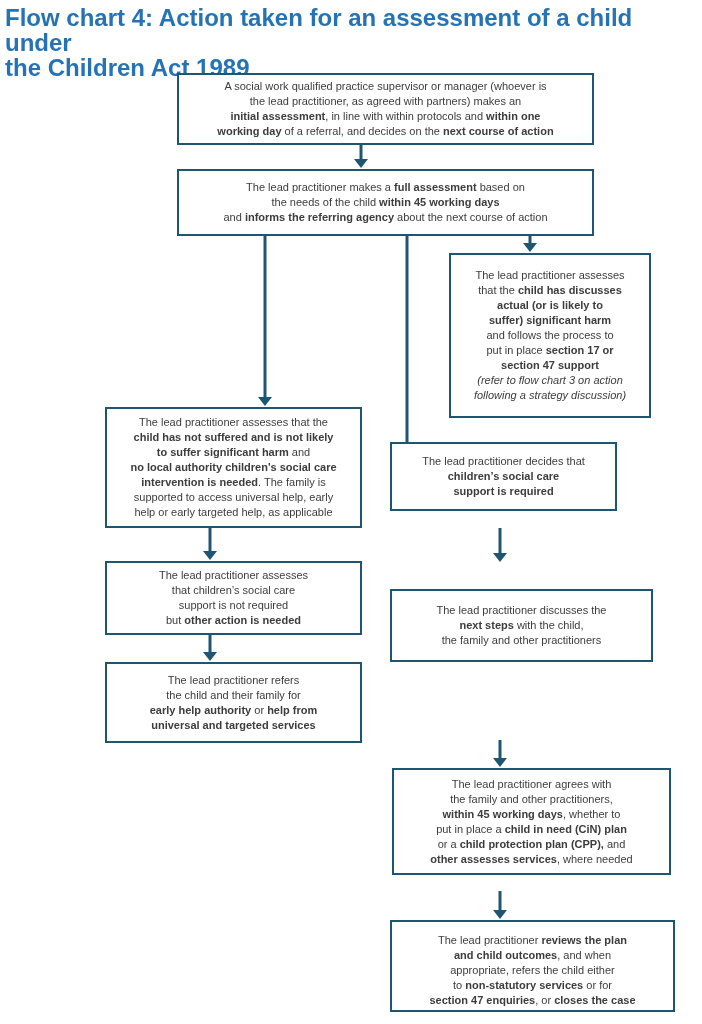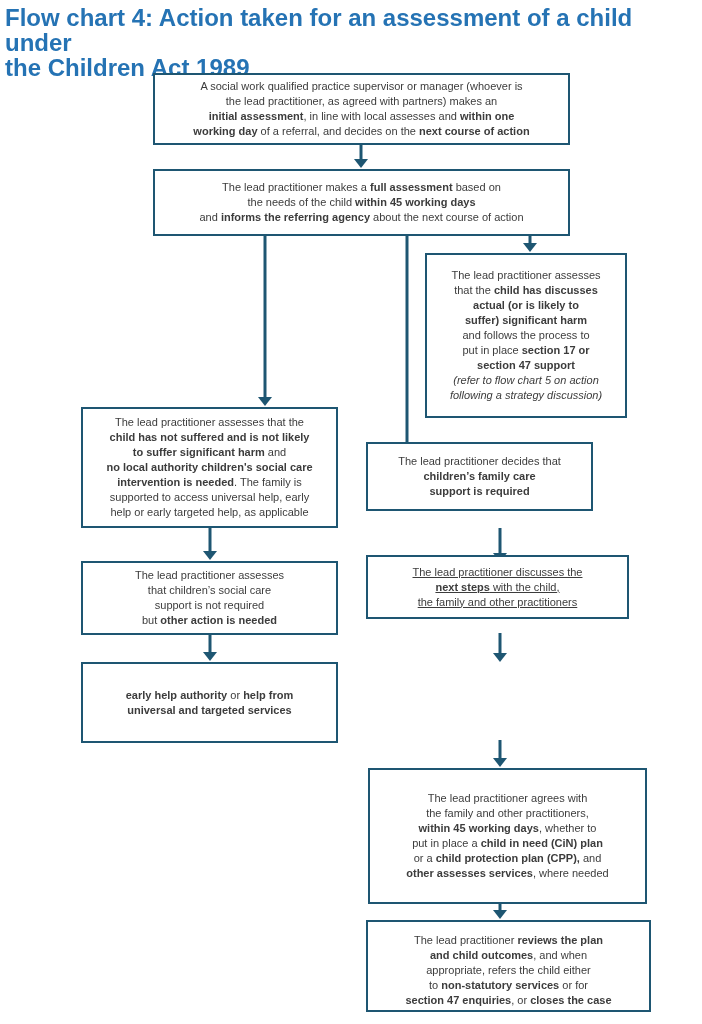--- a/index.html
+++ b/index.html
@@ -20,34 +20,35 @@
     position:absolute;
     border:2.5px solid var(--box_border,#1E5672);
     background:#ffffff;
     color:var(--text,#3C3C3C);
     font-size:11px;line-height:15px;
     display:flex;align-items:center;justify-content:center;
     text-align:center;
     white-space:pre-line;
     box-sizing:border-box;
     padding:2px 6px;
+    margin-left:24px;
   }
   .seg-b{font-weight:bold;}
   .seg-i{font-style:italic;}
   
   .b1 {left:153px;top:73px; width:417px;height:72px;}
   .b2 {left:153px;top:169px;width:417px;height:67px;text-align:center;}
   .b3 {left:425px;top:253px;width:202px;height:165px;}
   .b4 {left:81px; top:407px;width:257px;height:121px;}
   .b5 {left:366px;top:442px;width:227px;height:69px;}
   .b6 {left:81px; top:561px;width:257px;height:74px;}
-  .b7 {left:366px;top:555px;width:263px;height:64px;text-decoration:underline;}
+  .b7 {left:366px;top:589px;width:263px;height:73px;}
   .b8 {left:81px; top:662px;width:257px;height:81px;}
   .b9 {left:366px;top:663px;width:264px;height:77px;}
-  .b10{left:368px;top:768px;width:279px;height:136px;}
+  .b10{left:368px;top:768px;width:279px;height:107px;}
   .b11{left:366px;top:920px;width:285px;height:92px;align-items:flex-end;}
   #arrow-layer{
     position:absolute;left:0;top:0;width:702px;height:1024px;
     pointer-events:none;
   }
   #arrow-layer line{stroke:var(--arrow,#1E5672);stroke-width:3;}
   #arrow-layer polygon{fill:var(--arrow,#1E5672);}
 </style>
 </head>
 <body>
@@ -95,52 +96,54 @@
       <polygon points="493,758 507,758 500,767"></polygon>
     </g>
     <g>
       <line x1="500" y1="891" x2="500" y2="910"></line>
       <polygon points="493,910 507,910 500,919"></polygon>
     </g>
   </svg>
 
   <div class="box b1"><span><span>A social work qualified practice supervisor or manager (whoever is
 the lead practitioner, as agreed with partners) makes an
-</span><span class="seg-b">initial assessment</span><span>, in line with local assesses and </span><span class="seg-b">within one
+</span><span class="seg-b">initial assessment</span><span>, in line with within protocols and </span><span class="seg-b">within one
 working day</span><span> of a referral, and decides on the </span><span class="seg-b">next course of action</span></span></div>
   <div class="box b2"><span><span>The lead practitioner makes a </span><span class="seg-b">full assessment</span><span> based on
 the needs of the child </span><span class="seg-b">within 45 working days</span><span>
 and </span><span class="seg-b">informs the referring agency</span><span> about the next course of action</span></span></div>
   <div class="box b3"><span><span>The lead practitioner assesses
 that the </span><span class="seg-b">child has discusses
 actual (or is likely to
 suffer) significant harm</span><span>
 and follows the process to
 put in place </span><span class="seg-b">section 17 or
 section 47 support</span><span>
-</span><span class="seg-i">(refer to flow chart 5 on action
+</span><span class="seg-i">(refer to flow chart 3 on action
 following a strategy discussion)</span></span></div>
   <div class="box b4"><span><span>The lead practitioner assesses that the
 </span><span class="seg-b">child has not suffered and is not likely
 to suffer significant harm</span><span> and
 </span><span class="seg-b">no local authority children's social care
 intervention is needed</span><span>. The family is
 supported to access universal help, early
 help or early targeted help, as applicable</span></span></div>
   <div class="box b5"><span><span>The lead practitioner decides that
-</span><span class="seg-b">children’s family care
+</span><span class="seg-b">children’s social care
 support is required</span></span></div>
   <div class="box b6"><span><span>The lead practitioner assesses
 that children’s social care
 support is not required
 but </span><span class="seg-b">other action is needed</span></span></div>
   <div class="box b7"><span><span>The lead practitioner discusses the
 </span><span class="seg-b">next steps</span><span> with the child,
 the family and other practitioners</span></span></div>
-  <div class="box b8"><span><span class="seg-b">early help authority</span><span> or </span><span class="seg-b">help from
+  <div class="box b8"><span><span>The lead practitioner refers
+the child and their family for
+</span><span class="seg-b">early help authority</span><span> or </span><span class="seg-b">help from
 universal and targeted services</span></span></div>
   <div class="box b10"><span><span>The lead practitioner agrees with
 the family and other practitioners,
 </span><span class="seg-b">within 45 working days</span><span>, whether to
 put in place a </span><span class="seg-b">child in need (CiN) plan</span><span>
 or a </span><span class="seg-b">child protection plan (CPP),</span><span> and
 </span><span class="seg-b">other assesses services</span><span>, where needed</span></span></div>
   <div class="box b11"><span><span>The lead practitioner </span><span class="seg-b">reviews the plan
 and child outcomes</span><span>, and when
 appropriate, refers the child either

